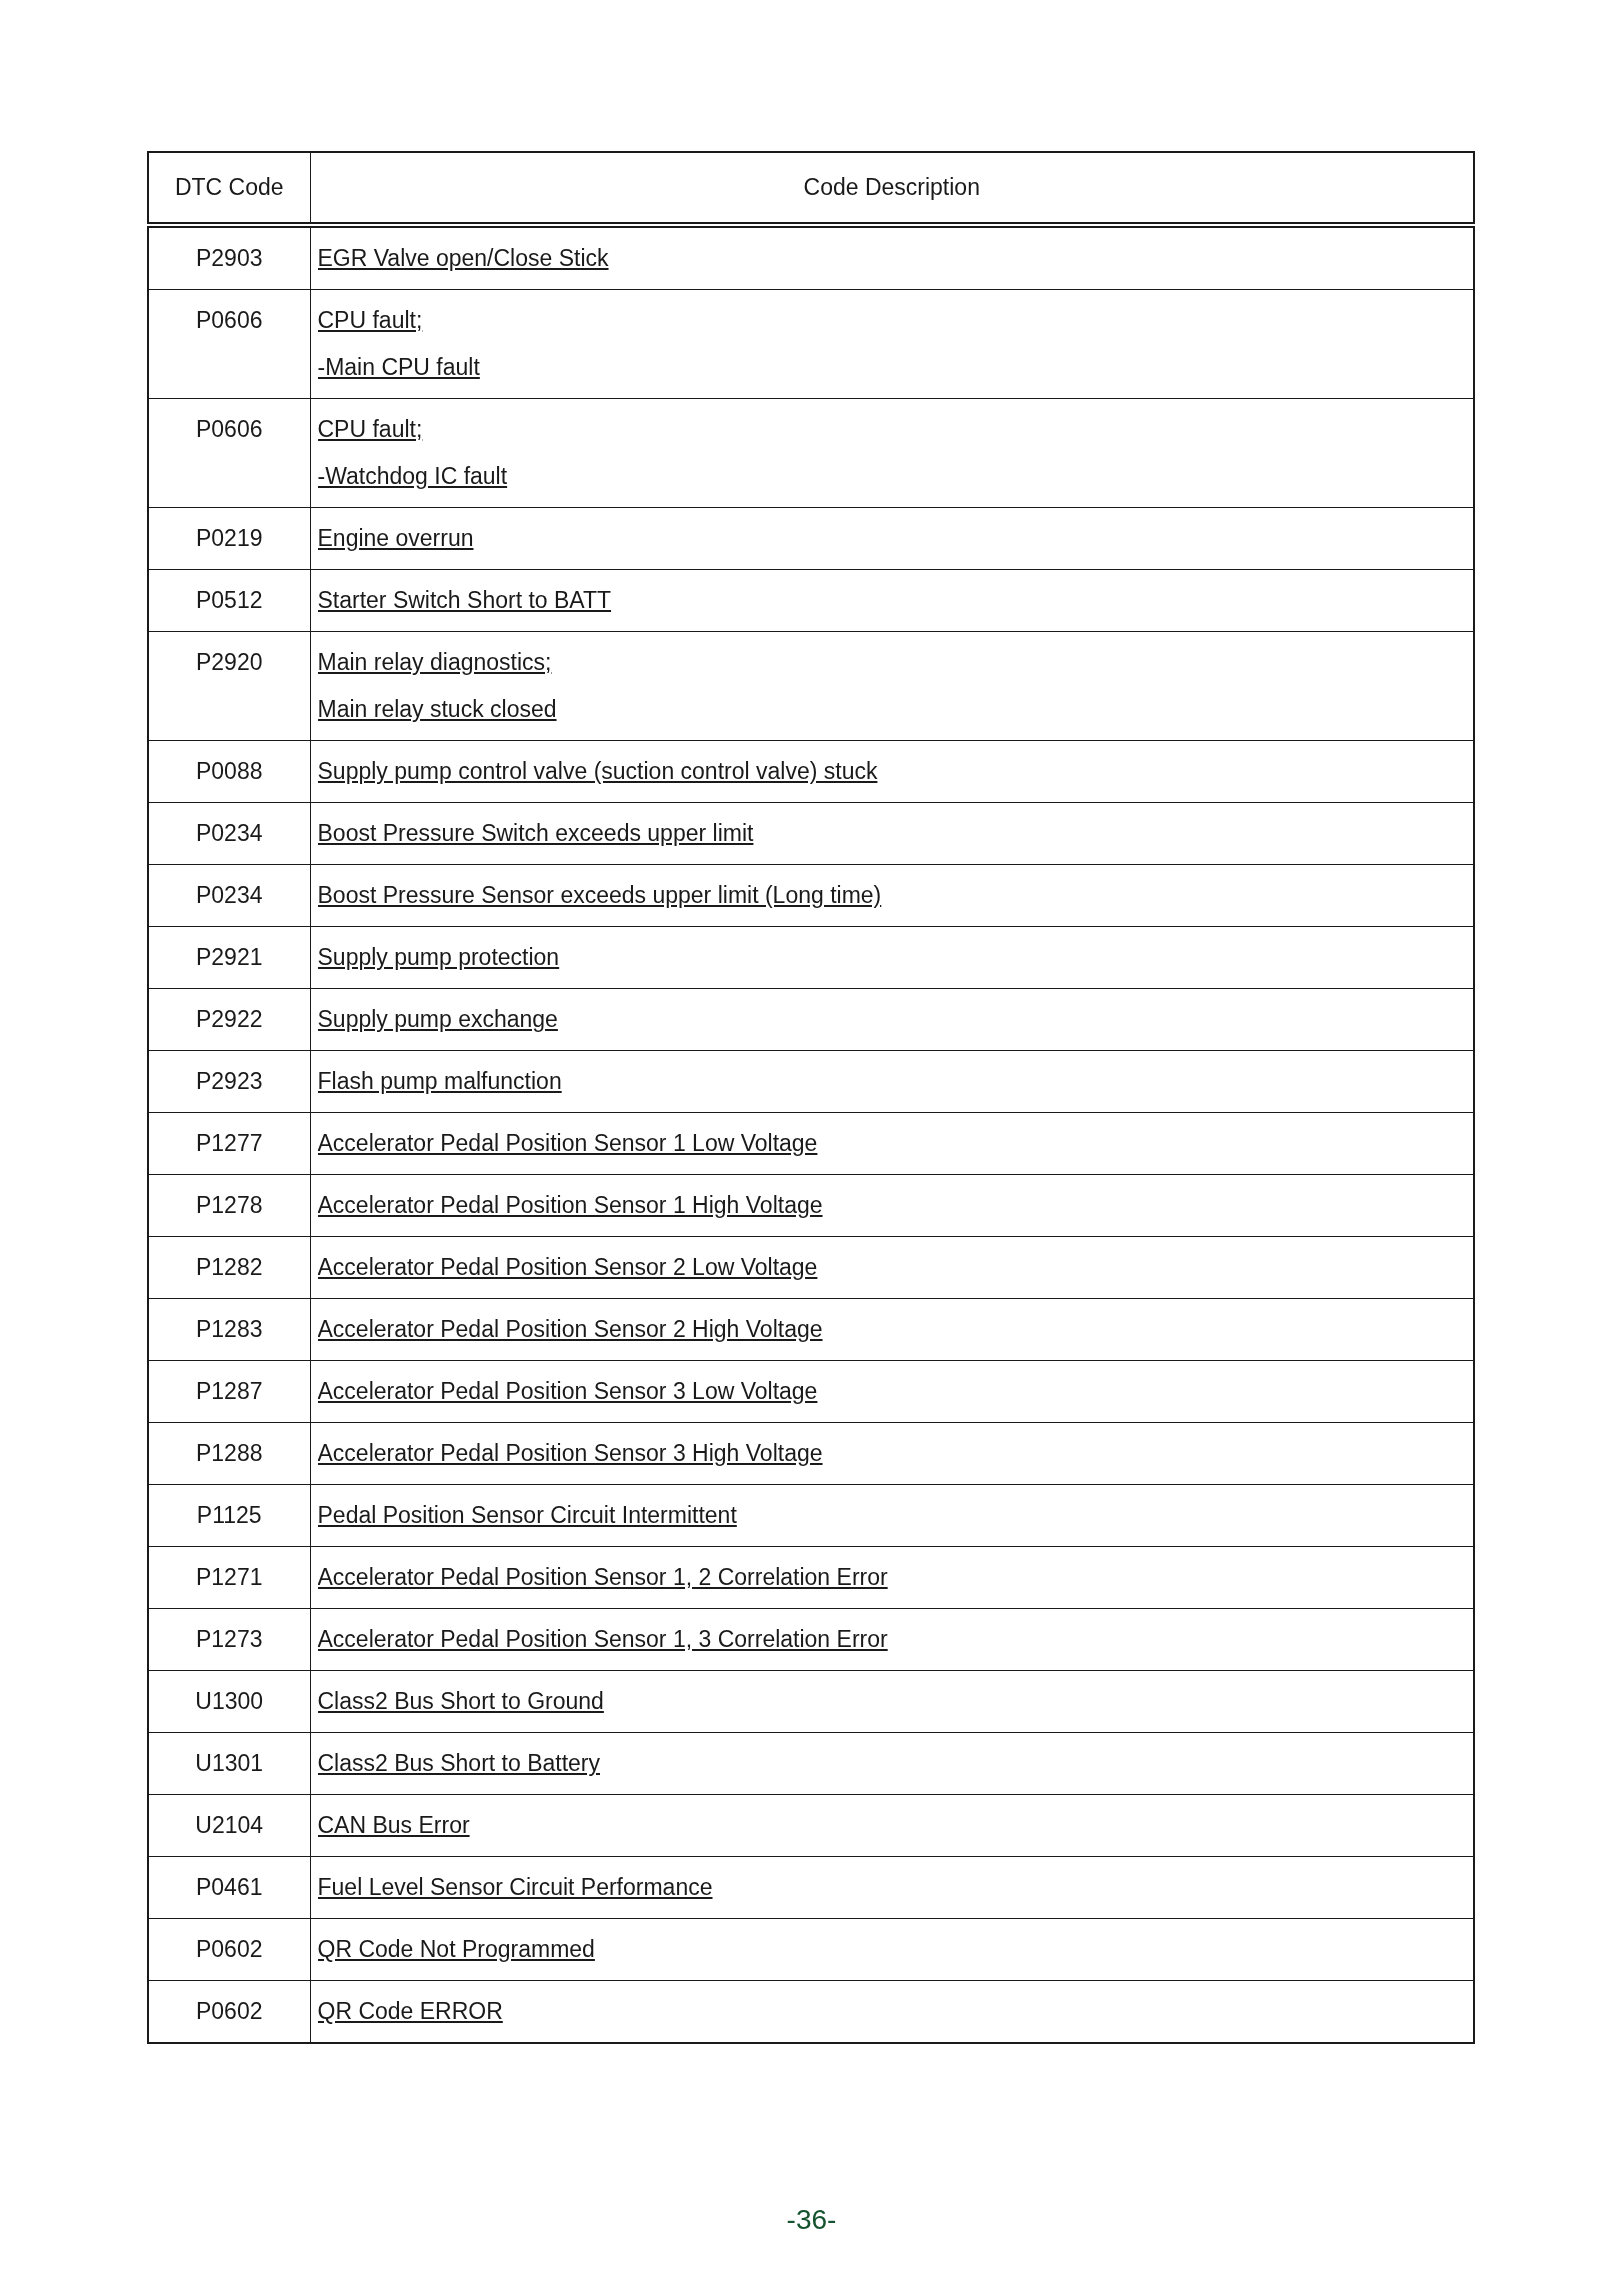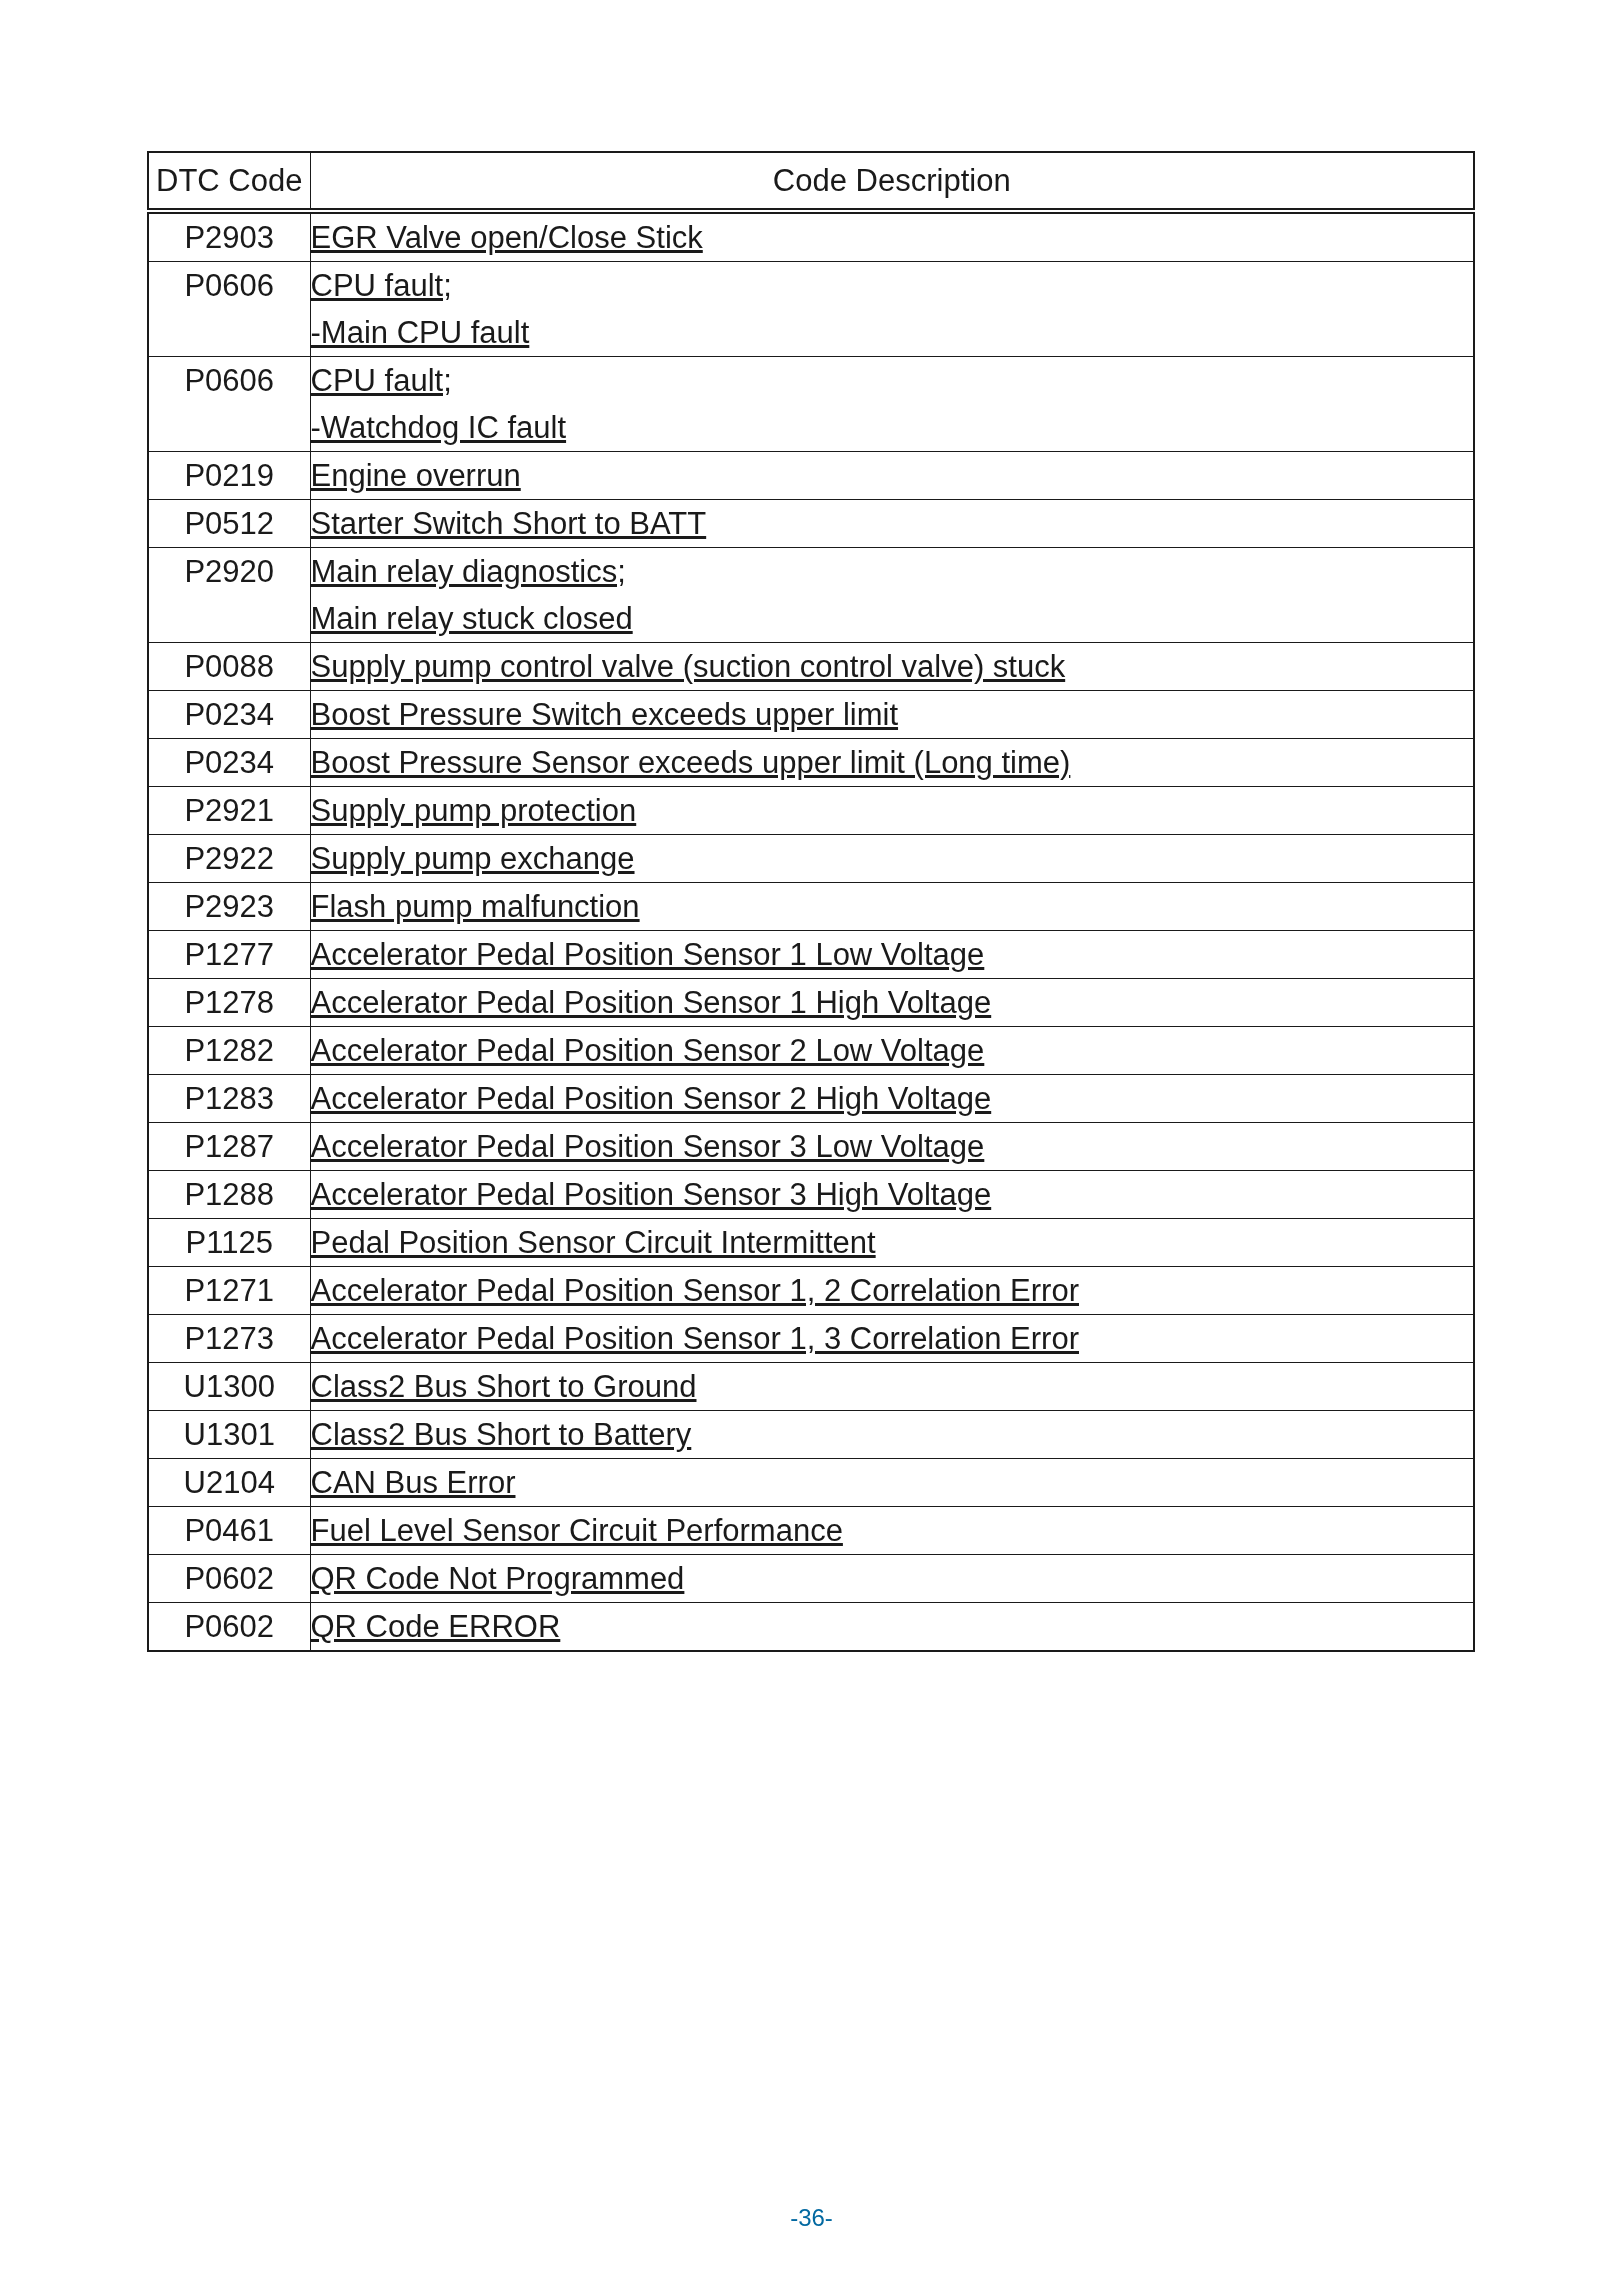--- a/index.html
+++ b/index.html
@@ -26,24 +26,24 @@
     top: 151px;
     width: 1328px;
     border-collapse: collapse;
     table-layout: fixed;
     border: 2.4px solid #1a1a1a;
   }
   table.dtc-table col.col-code { width: 162px; }
   table.dtc-table th,
   table.dtc-table td {
     border: 1.6px solid #1a1a1a;
-    font-size: 31px;
+    font-size: 23px;
     font-weight: normal;
     color: #1a1a1a;
-    padding: 0;
+    padding: 7px;
     vertical-align: top;
     margin-left: 28px;
   }
   table.dtc-table thead th {
     height: 55px;
     vertical-align: middle;
     text-align: center;
     border-bottom: 6.3px double #1a1a1a;
   }
   td.code-cell {
@@ -61,22 +61,22 @@
     white-space: nowrap;
     overflow: hidden;
     text-decoration: underline;
   }
   .page-number {
     position: absolute;
     left: 0;
     top: 2204px;
     width: 1623px;
     text-align: center;
-    font-size: 24px;
-    color: #0369a1;
+    font-size: 28px;
+    color: #14532d;
   }
 </style>
 </head>
 <body>
 
 <div class="page">
 
   <table class="dtc-table">
     <colgroup>
       <col class="col-code">

